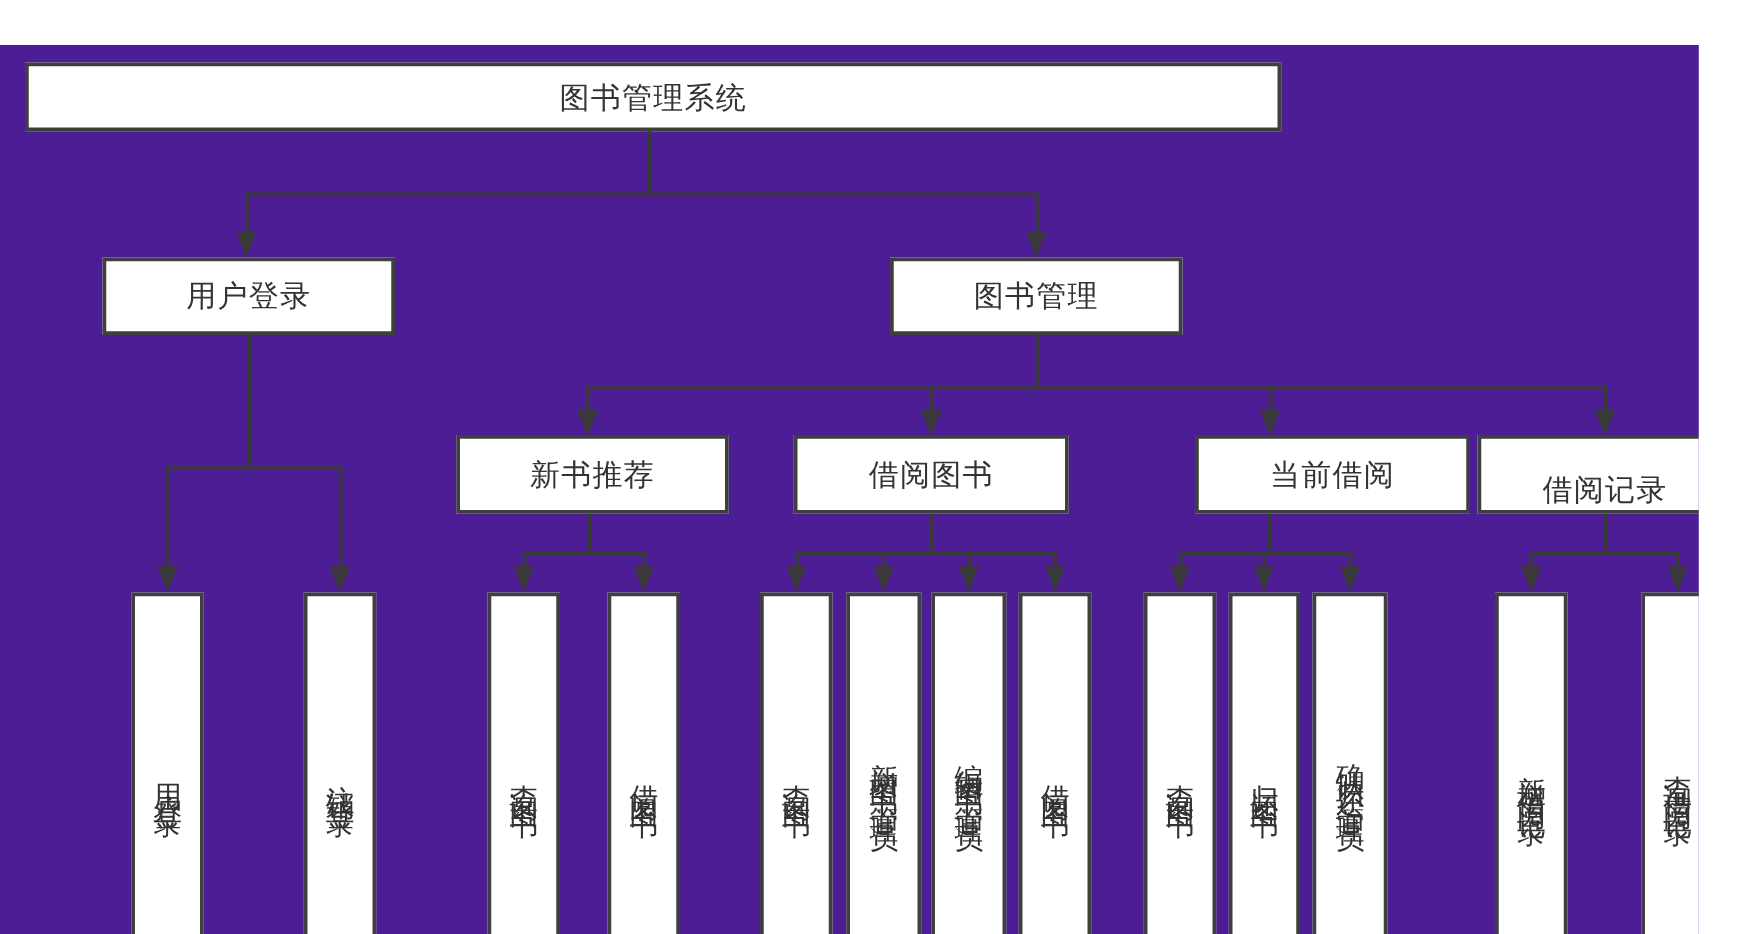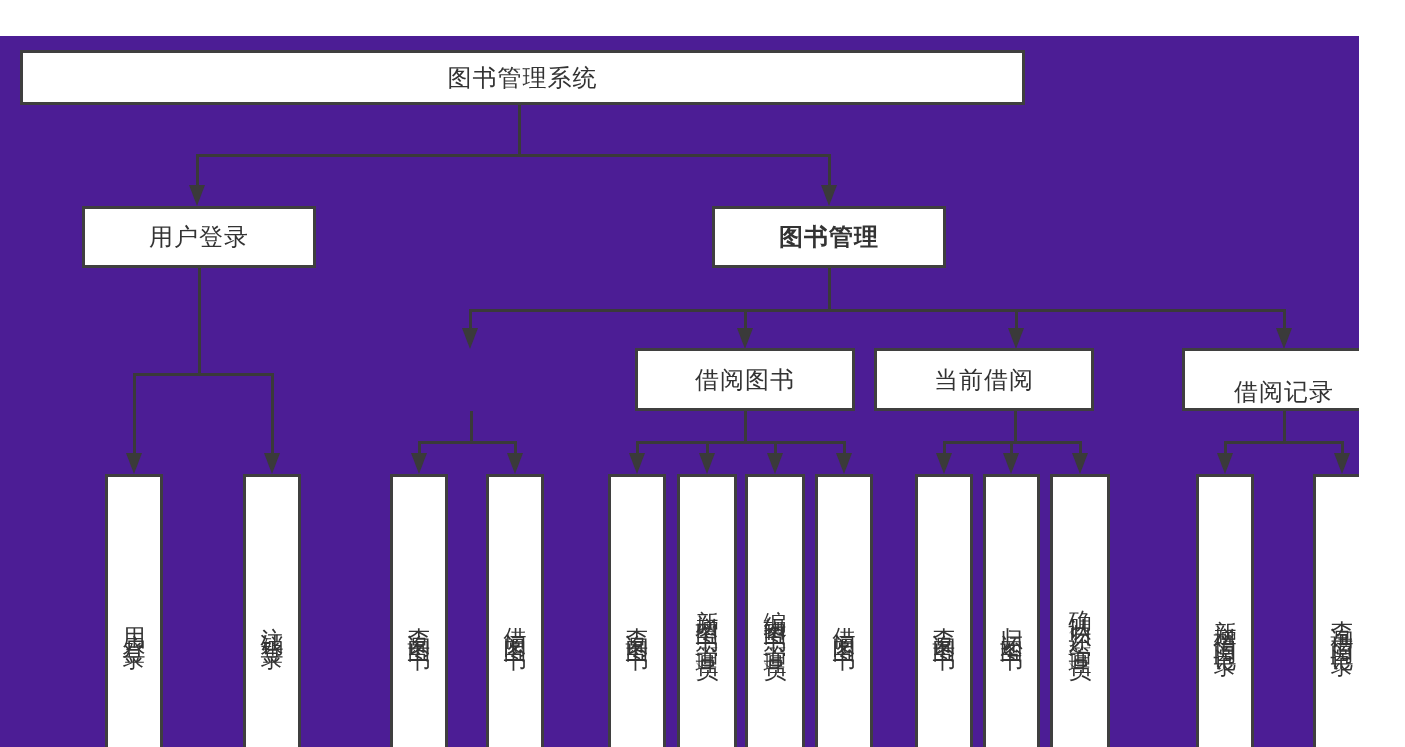--- a/index.html
+++ b/index.html
@@ -40,21 +40,21 @@
   <div class="vline" style="left:518px; top:69px; height:49px;"></div>
   <div class="hline" style="left:196px; top:118px; width:635px;"></div>
   <div class="vline" style="left:196px; top:118px; height:33px;"></div>
   <div class="arrow" style="left:189px; top:149px;"></div>
   <div class="vline" style="left:828px; top:118px; height:33px;"></div>
   <div class="arrow" style="left:821px; top:149px;"></div>
 
   <div class="box" style="left:82px; top:170px; width:234px; height:62px;">
     <span class="hlabel">用户登录</span>
   </div>
-  <div class="box" style="left:712px; top:170px; width:234px; height:62px;font-weight:bold;">
+  <div class="box" style="left:712px; top:170px; width:234px; height:62px;">
     <span class="hlabel">图书管理</span>
   </div>
 
   <div class="vline" style="left:198px; top:232px; height:105px;"></div>
   <div class="hline" style="left:133px; top:337px; width:141px;"></div>
   <div class="vline" style="left:133px; top:337px; height:81px;"></div>
   <div class="arrow" style="left:126px; top:417px;"></div>
   <div class="vline" style="left:271px; top:337px; height:81px;"></div>
   <div class="arrow" style="left:264px; top:417px;"></div>
 
@@ -62,24 +62,27 @@
   <div class="hline" style="left:470px; top:273px; width:816px;"></div>
   <div class="vline" style="left:469px; top:273px; height:22px;"></div>
   <div class="arrow" style="left:462px; top:292px;"></div>
   <div class="vline" style="left:744px; top:273px; height:22px;"></div>
   <div class="arrow" style="left:737px; top:292px;"></div>
   <div class="vline" style="left:1015px; top:273px; height:22px;"></div>
   <div class="arrow" style="left:1008px; top:292px;"></div>
   <div class="vline" style="left:1283px; top:273px; height:22px;"></div>
   <div class="arrow" style="left:1276px; top:292px;"></div>
 
+  <div class="box" style="left:365px; top:312px; width:218px; height:63px;">
+    <span class="hlabel">新书推荐</span>
+  </div>
   <div class="box" style="left:635px; top:312px; width:220px; height:63px;">
     <span class="hlabel">借阅图书</span>
   </div>
-  <div class="box" style="left:874px; top:312px; width:220px; height:63px;">
+  <div class="box" style="left:956px; top:312px; width:220px; height:63px;">
     <span class="hlabel">当前借阅</span>
   </div>
   <div class="box" style="left:1182px; top:312px; width:204px; height:63px;align-items:flex-end;">
     <span class="hlabel">借阅记录</span>
   </div>
 
   <div class="vline" style="left:470px; top:375px; height:33px;"></div>
   <div class="hline" style="left:418px; top:405px; width:99px;"></div>
   <div class="vline" style="left:418px; top:405px; height:13px;"></div>
   <div class="arrow" style="left:411px; top:417px;"></div>

